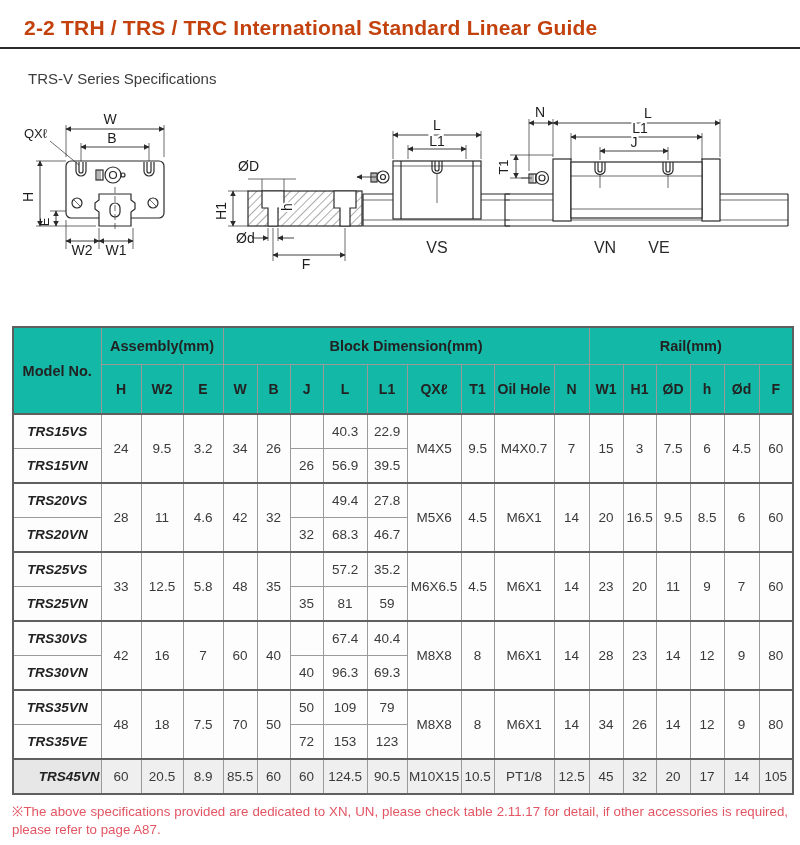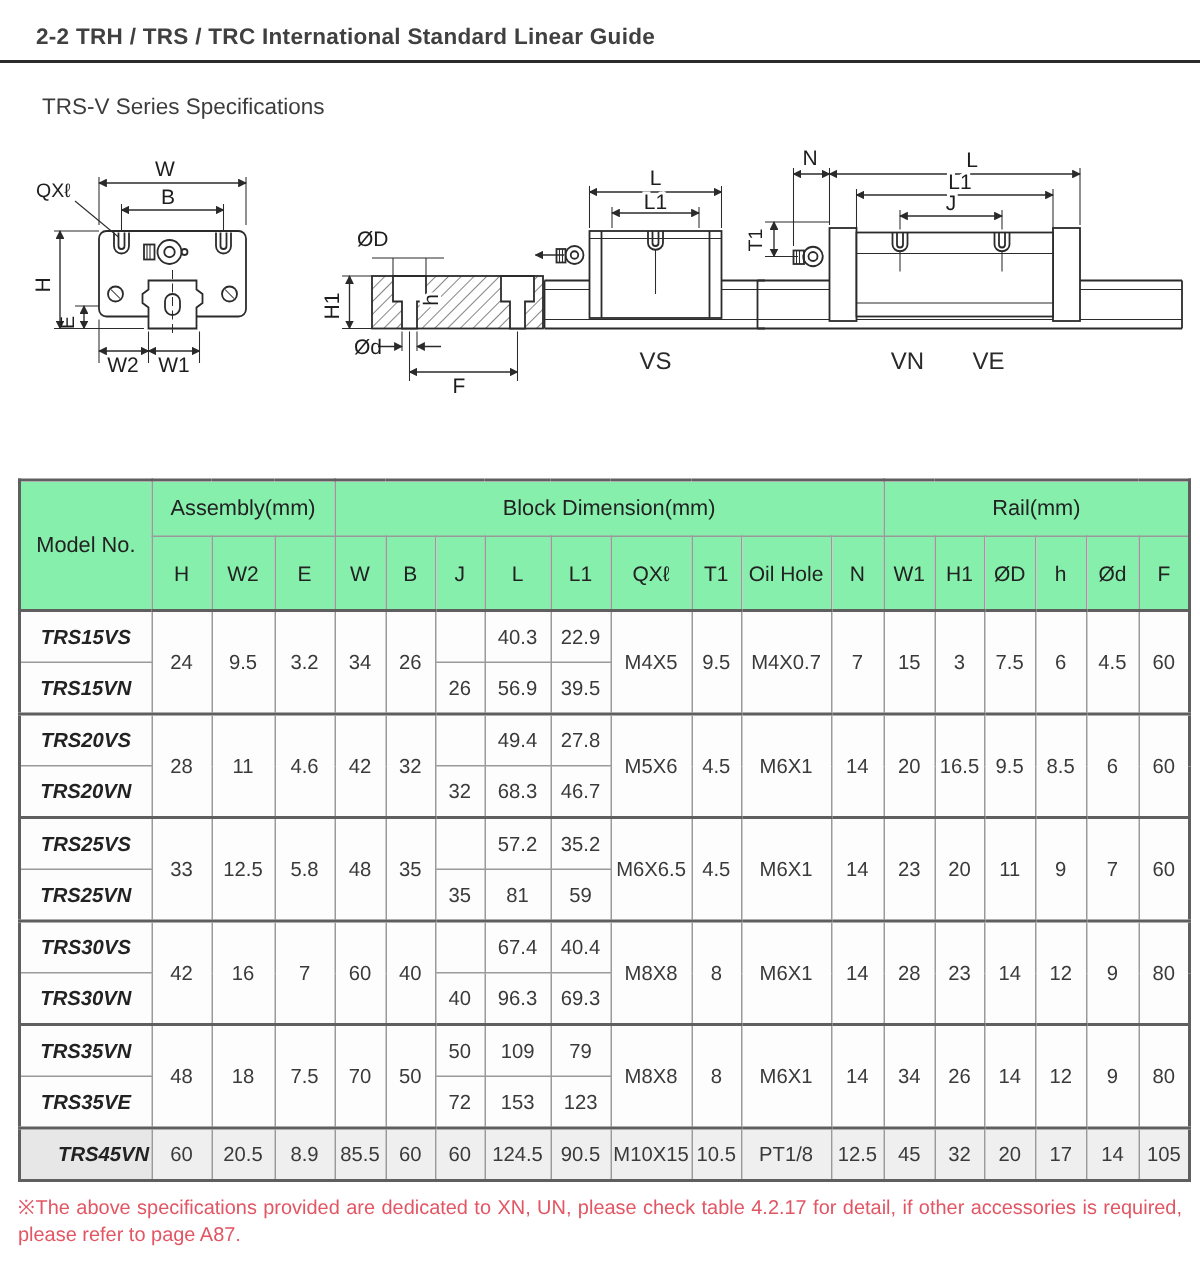--- a/index.html
+++ b/index.html
@@ -1,21 +1,21 @@
 <!DOCTYPE html>
 <html><head>
 <meta charset="utf-8">
 <style>
   html,body{margin:0;padding:0;background:#ffffff;}
   body{
     width:800px;height:845px;overflow:hidden;
     font-family:"Liberation Sans", sans-serif;color:#222;
   }
   .title{
-    margin:16px 0 4px 24px;font-size:15px;font-weight:bold;color:#404040;
+    margin:16px 0 4px 24px;font-size:21px;font-weight:bold;color:#c2410c;
     letter-spacing:.2px;
   }
   .rule{border:none;border-top:2px solid #2b2b2b;margin:7px 0 0 0;}
   .subtitle{margin:21px 0 0 28px;font-size:15px;color:#3c3c3c;}
   svg.diagram{display:block;margin:4px 0 0 0;}
   svg text{font-family:"Liberation Sans", sans-serif;fill:#1d1d1d;font-size:14px;}
   svg text.small{font-size:13px;}
   svg text.cap{font-size:16px;fill:#2a2a2a;}
   svg text.halo{stroke:#fff;stroke-width:4px;paint-order:stroke;}
   .ln{stroke:#2b2b2b;stroke-width:1.2;fill:none;}
@@ -27,21 +27,21 @@
   table.spec{
     border-collapse:collapse;table-layout:fixed;width:777px;
     margin:20px 0 0 12px;border:2px solid #5f5f5f;
     font-size:13.5px;color:#3a3a3a;
   }
   table.spec th, table.spec td{
     border:1px solid #9a9a9a;text-align:center;vertical-align:middle;
     padding:1px 1px;overflow:hidden;white-space:nowrap;background:#fdfdfd;
   }
   table.spec thead th{
-    background:#86efac;font-weight:normal;color:#222;
+    background:#14b8a6;font-weight:bold;color:#222;
   }
   table.spec thead tr.r1 th{height:34px;font-size:14.5px;}
   table.spec thead tr.r2 th{height:46px;font-size:14px;}
   table.spec thead tr.r2 th{border-bottom:2px solid #5f5f5f;}
   th.model-h{font-size:14.5px;}
   table.spec tbody td{height:31px;}
   td.model-cell{background:#ebebeb;font-weight:bold;color:#222;font-style:italic;}
   tr.group-start td{border-top:2px solid #5f5f5f;}
   tr.shade td{background:#efefef;}
   tr.shade td.model-cell{background:#e7e7e7;text-align:right;}
@@ -432,13 +432,13 @@
         <td>45</td>
         <td>32</td>
         <td>20</td>
         <td>17</td>
         <td>14</td>
         <td>105</td>
       </tr>
     </tbody>
 </table>
 
-<div class="footnote">※The above specifications provided are dedicated to XN, UN, please check table 4.2.17 for detail, if other accessories is required, please refer to page A87.</div>
+<div class="footnote">※The above specifications provided are dedicated to XN, UN, please check table 2.11.17 for detail, if other accessories is required, please refer to page A87.</div>
 
 </body></html>

